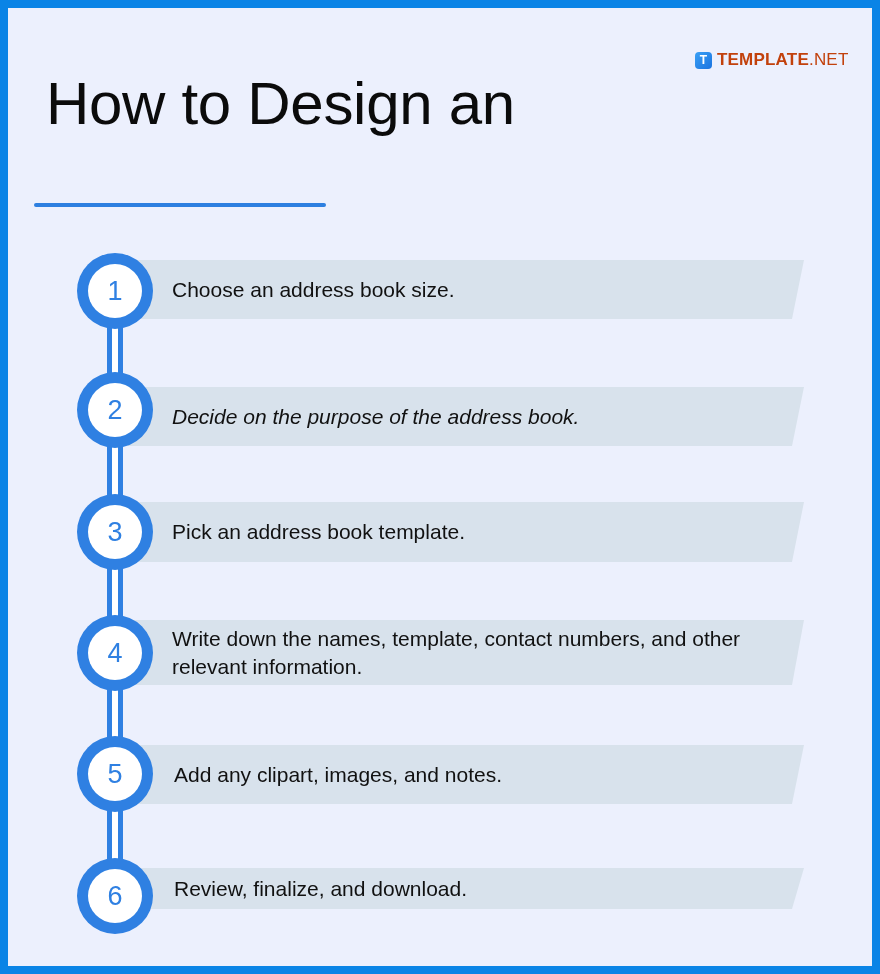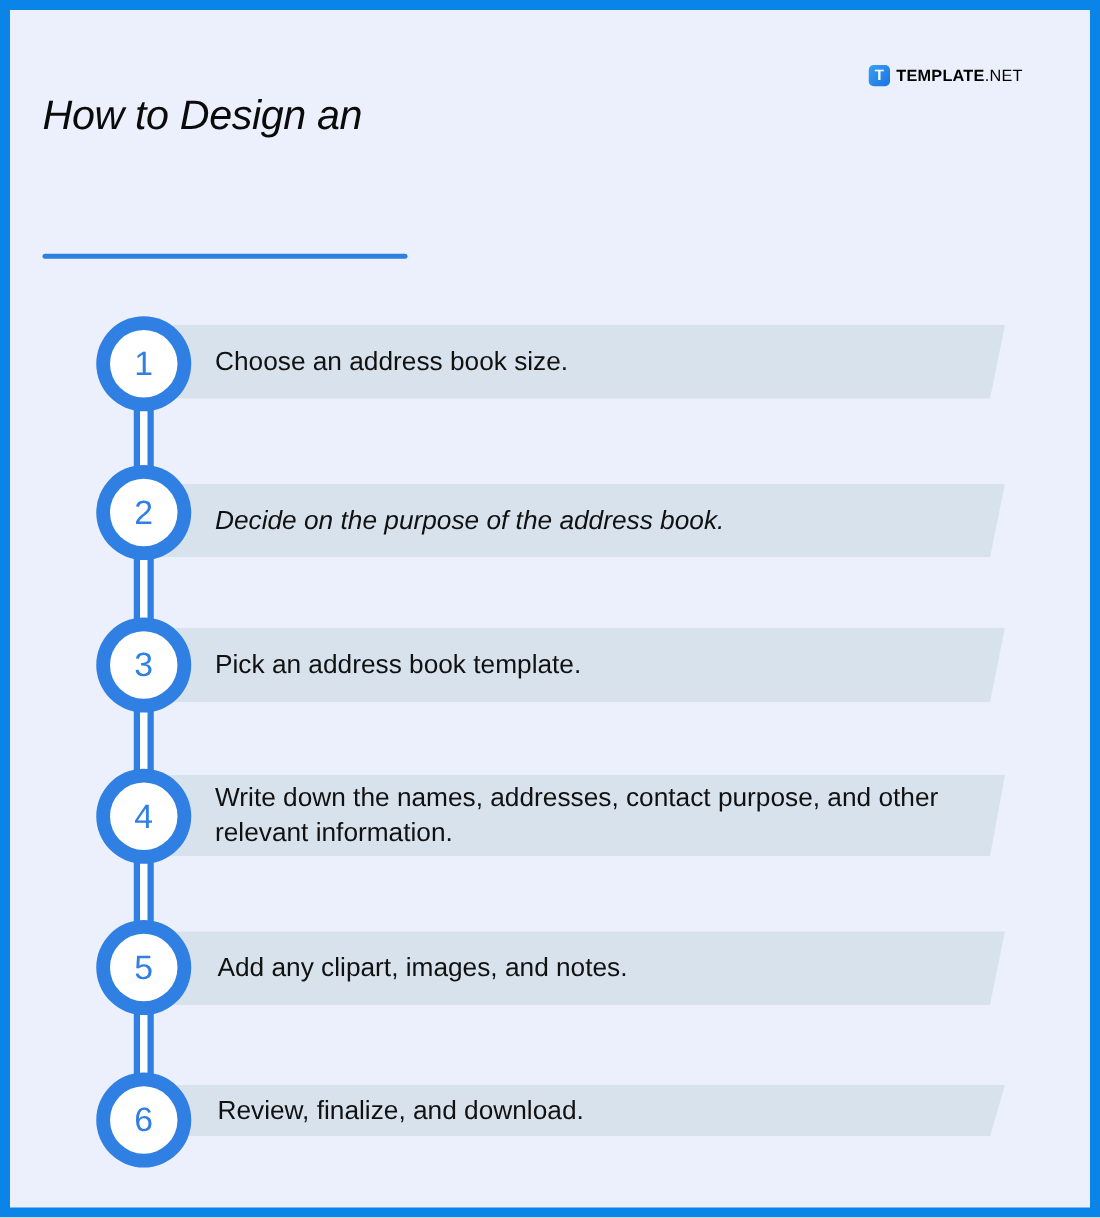--- a/index.html
+++ b/index.html
@@ -5,39 +5,38 @@
   html, body { margin: 0; padding: 0; }
   body {
     width: 880px; height: 974px; position: relative; overflow: hidden;
     font-family: "Liberation Sans", "DejaVu Sans", sans-serif;
   }
   .frame {
     position: absolute; left: 0; top: 0; width: 880px; height: 974px;
     box-sizing: border-box; border: 8px solid #0a84e6; background: #ecf0fd;
   }
   .title {
-    position: absolute; left: 34px; top: 64px; margin: 0;
-    font-size: 33px; line-height: 56px; font-weight: 500; color: #0b0b0b;
+    position: absolute; left: 34px; top: 64px; margin: 12px;
+    font-size: 60px; line-height: 56px; font-weight: 500; color: #0b0b0b;
     letter-spacing: -0.3px;
-    font-style: italic;
   }
   .title-rule {
     position: absolute; left: 34px; top: 203px; width: 292px; height: 4px;
     background: #2d7fe0; border-radius: 2px;
   }
   .brand {
     position: absolute; left: 695px; top: 50px; height: 20px;
     display: flex; align-items: center; gap: 5px;
   }
   .brand-icon {
     width: 17px; height: 17px; border-radius: 4px;
     background: linear-gradient(135deg, #3aa0f5, #1a73e0);
     color: #fff; font-weight: 700; font-size: 12px; line-height: 17px; text-align: center;
   }
-  .brand-text { font-size: 13px; color: #000000; letter-spacing: 0.2px; }
+  .brand-text { font-size: 17px; color: #c2410c; letter-spacing: 0.2px; }
   .brand-text b { font-weight: 700; }
   .brand-text span { font-weight: 400; }
 
   .connector {
     position: absolute; left: 107px; top: 300px; width: 16px; height: 590px;
     background: #2f80e2;
   }
   .connector::after {
     content: ""; position: absolute; left: 5px; top: 0; width: 6px; height: 100%;
     background: #ffffff;
@@ -100,21 +99,21 @@
   <div class="bar" style="top:8px;height:60px;">
     <span class="bar-text">Pick an address book template.</span>
   </div>
   <div class="circle" style="top:0;">
     <div class="circle-inner">3</div>
   </div>
 </div>
 
 <div class="step" style="top:615px;">
   <div class="bar" style="top:5px;height:65px;">
-    <span class="bar-text" style="width:640px;">Write down the names, addresses, contact purpose, and other relevant information.</span>
+    <span class="bar-text" style="width:640px;">Write down the names, template, contact numbers, and other relevant information.</span>
   </div>
   <div class="circle" style="top:0;">
     <div class="circle-inner">4</div>
   </div>
 </div>
 
 <div class="step" style="top:736px;">
   <div class="bar" style="top:9px;height:59px;">
     <span class="bar-text" style="left:46px;">Add any clipart, images, and notes.</span>
   </div>

